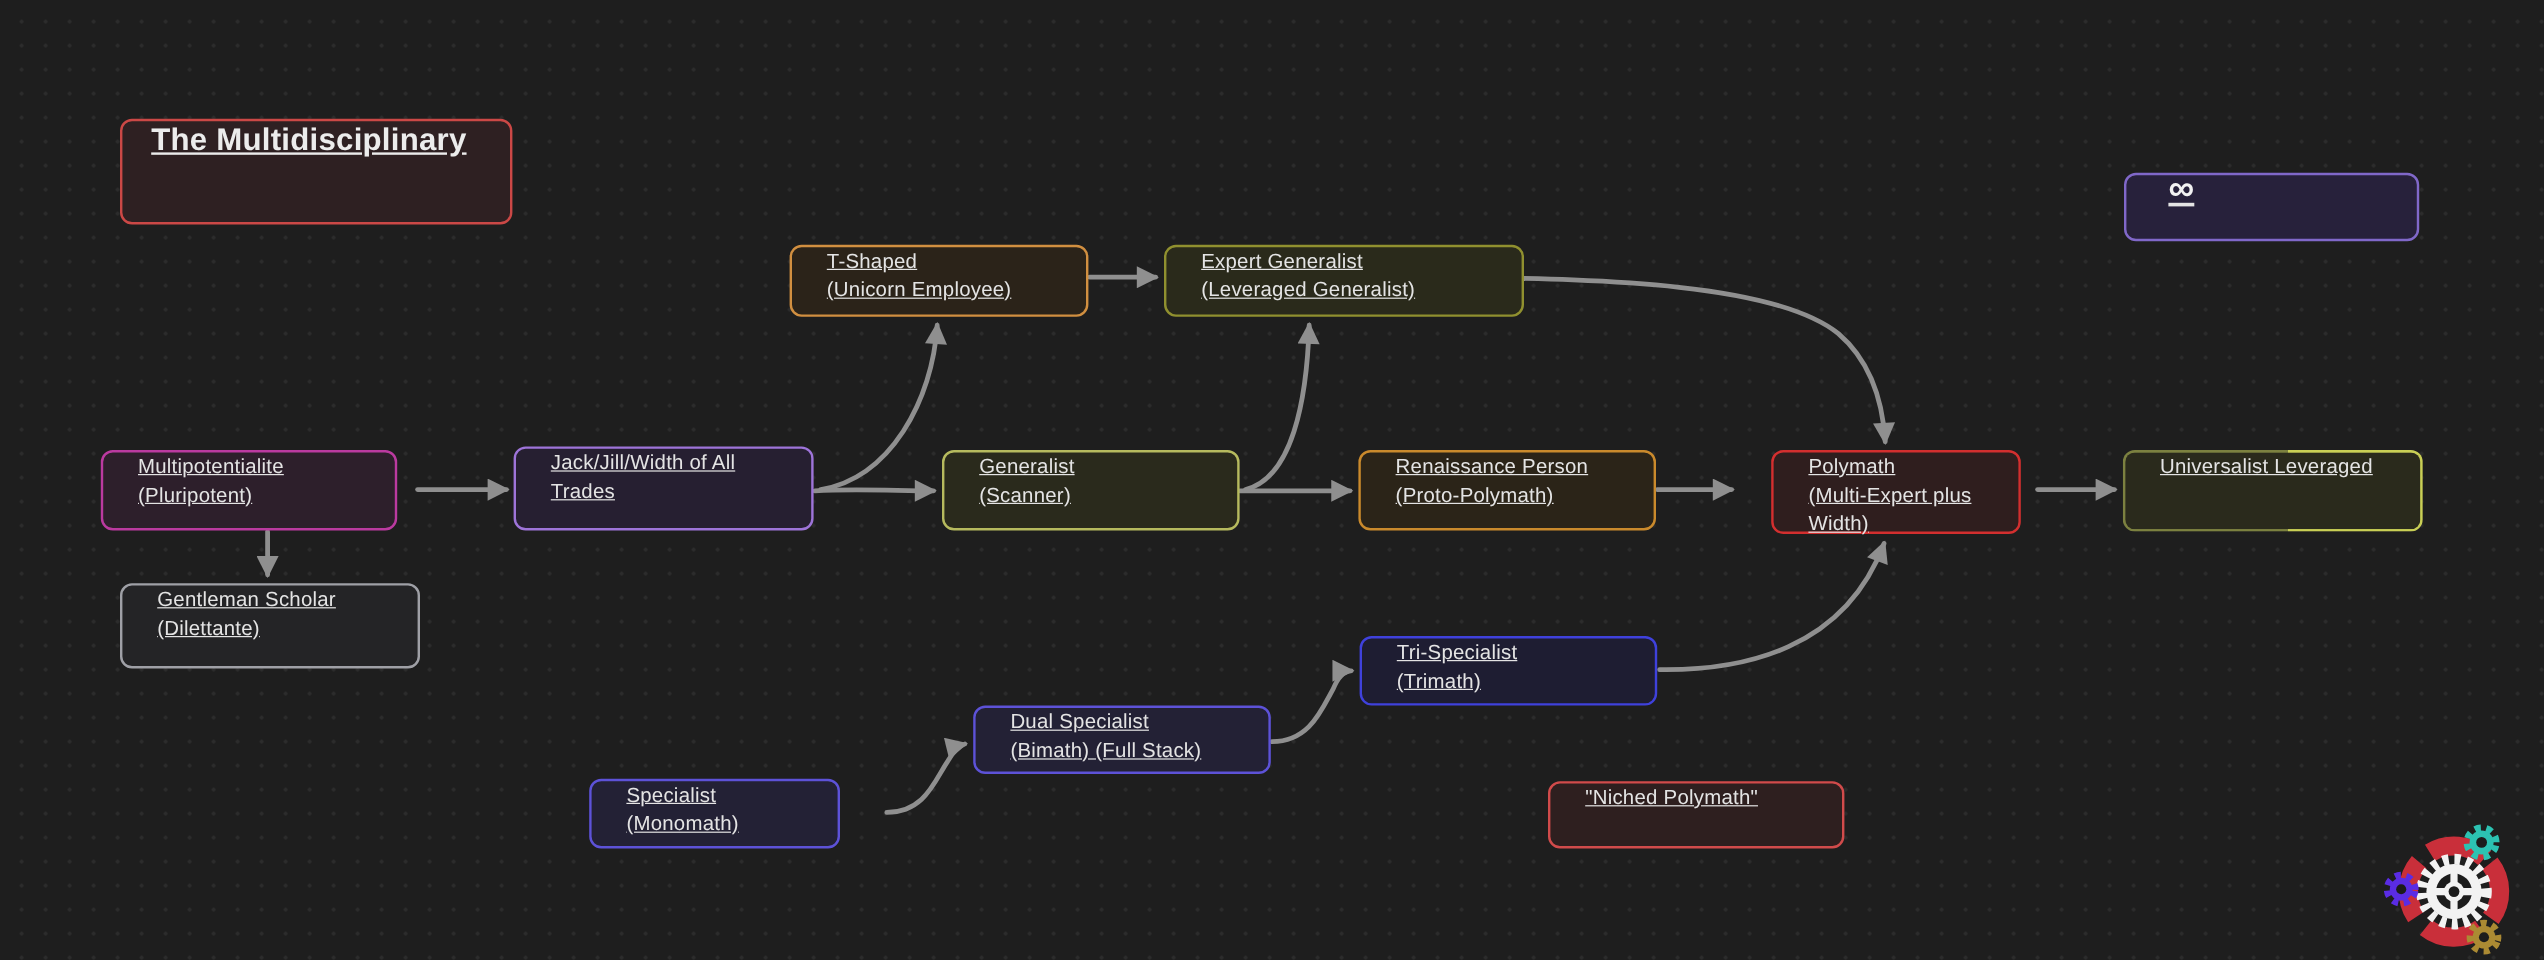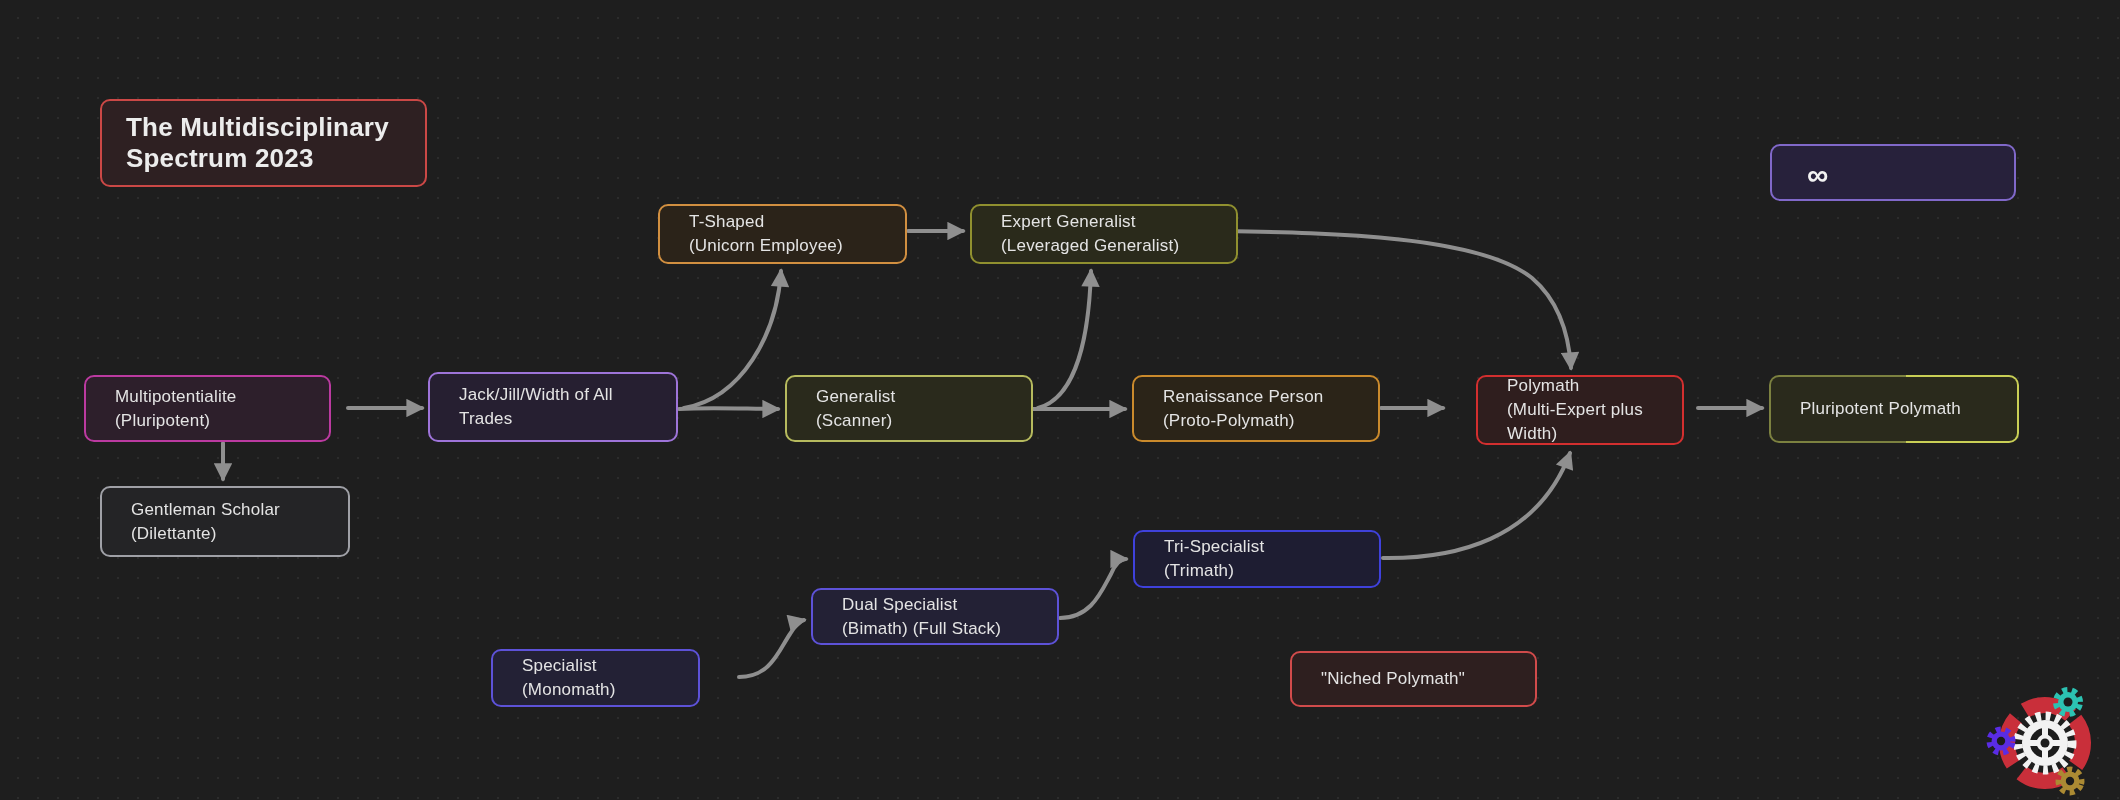--- a/index.html
+++ b/index.html
@@ -24,29 +24,30 @@
     width: 2120px; height: 800px;
     pointer-events: none;
   }
   .node {
     position: absolute;
     box-sizing: border-box;
     border: 2.5px solid #888;
     border-radius: 10px;
     display: flex;
     flex-direction: column;
-    justify-content: center;
+    justify-content: flex-start;
     align-items: flex-start;
     padding-left: 29px;
     padding-right: 12px;
     color: #e4e4e4;
     font-size: 17px;
     line-height: 24px;
     letter-spacing: 0.2px;
     cursor: default;
+    text-decoration: underline;
   }
   .node--title {
     font-size: 26px;
     font-weight: bold;
     line-height: 31px;
     letter-spacing: 0.2px;
     color: #ececec;
     padding-left: 24px;
   }
   .node-row {
@@ -98,38 +99,37 @@
         <path d="M1060 618 C1091 618 1101 592 1111 574 C1116 562 1121 559 1126 559" fill="none" stroke="#8f8f8f" stroke-width="4" stroke-linecap="round" marker-end="url(#arrowhead)"></path>
         <path d="M1383 558 C1453 559 1537 541 1570 453" fill="none" stroke="#8f8f8f" stroke-width="4" stroke-linecap="round" marker-end="url(#arrowhead)"></path>
       </g>
   </svg>
 
   <div id="nodes">
       <div class="node node--title" style="left: 100px; top: 99px; width: 327px; height: 88px; border-color: rgb(203, 72, 70); background: rgb(46, 32, 34);">
         <div class="node-row">
           <div class="node-lines">
             <div class="node-line">The Multidisciplinary</div>
-            <div class="node-line">Spectrum 2023</div>
           </div>
         </div>
       </div>
       <div class="node" style="left: 1770px; top: 144px; width: 246px; height: 57px; padding-left: 25px; border-color: rgb(128, 104, 201); background: rgb(39, 33, 59);">
         <div class="node-row">
           <span class="node-symbol">∞</span>
         </div>
       </div>
       <div class="node" style="left: 658px; top: 204px; width: 249px; height: 60px; border-color: rgb(209, 143, 64); background: rgb(43, 35, 25);">
         <div class="node-row">
           <div class="node-lines">
             <div class="node-line">T-Shaped</div>
             <div class="node-line">(Unicorn Employee)</div>
           </div>
         </div>
       </div>
-      <div class="node" style="left: 970px; top: 204px; width: 268px; height: 60px; border-color: rgb(144, 144, 47); background: rgb(42, 42, 27);">
+      <div class="node" style="left: 970px; top: 204px; width: 300px; height: 60px; border-color: rgb(144, 144, 47); background: rgb(42, 42, 27);">
         <div class="node-row">
           <div class="node-lines">
             <div class="node-line">Expert Generalist</div>
             <div class="node-line">(Leveraged Generalist)</div>
           </div>
         </div>
       </div>
       <div class="node" style="left: 84px; top: 375px; width: 247px; height: 67px; border-color: rgb(187, 58, 160); background: rgb(45, 31, 43);">
         <div class="node-row">
           <div class="node-lines">
@@ -166,21 +166,21 @@
         <div class="node-row">
           <div class="node-lines">
             <div class="node-line">Polymath</div>
             <div class="node-line">(Multi-Expert plus Width)</div>
           </div>
         </div>
       </div>
       <div class="node" style="left: 1769px; top: 375px; width: 250px; height: 68px; border-color: transparent; background-image: linear-gradient(rgb(42, 42, 28), rgb(42, 42, 28)), linear-gradient(90deg, rgb(124, 129, 64) 0px, rgb(124, 129, 64) 55%, rgb(201, 207, 85) 55%, rgb(201, 207, 85) 100%); background-origin: border-box; background-clip: padding-box, border-box;">
         <div class="node-row">
           <div class="node-lines">
-            <div class="node-line">Pluripotent Polymath</div>
+            <div class="node-line">Universalist Leveraged</div>
           </div>
         </div>
       </div>
       <div class="node" style="left: 100px; top: 486px; width: 250px; height: 71px; border-color: rgb(159, 160, 166); background: rgb(36, 36, 38);">
         <div class="node-row">
           <div class="node-lines">
             <div class="node-line">Gentleman Scholar</div>
             <div class="node-line">(Dilettante)</div>
           </div>
         </div>

